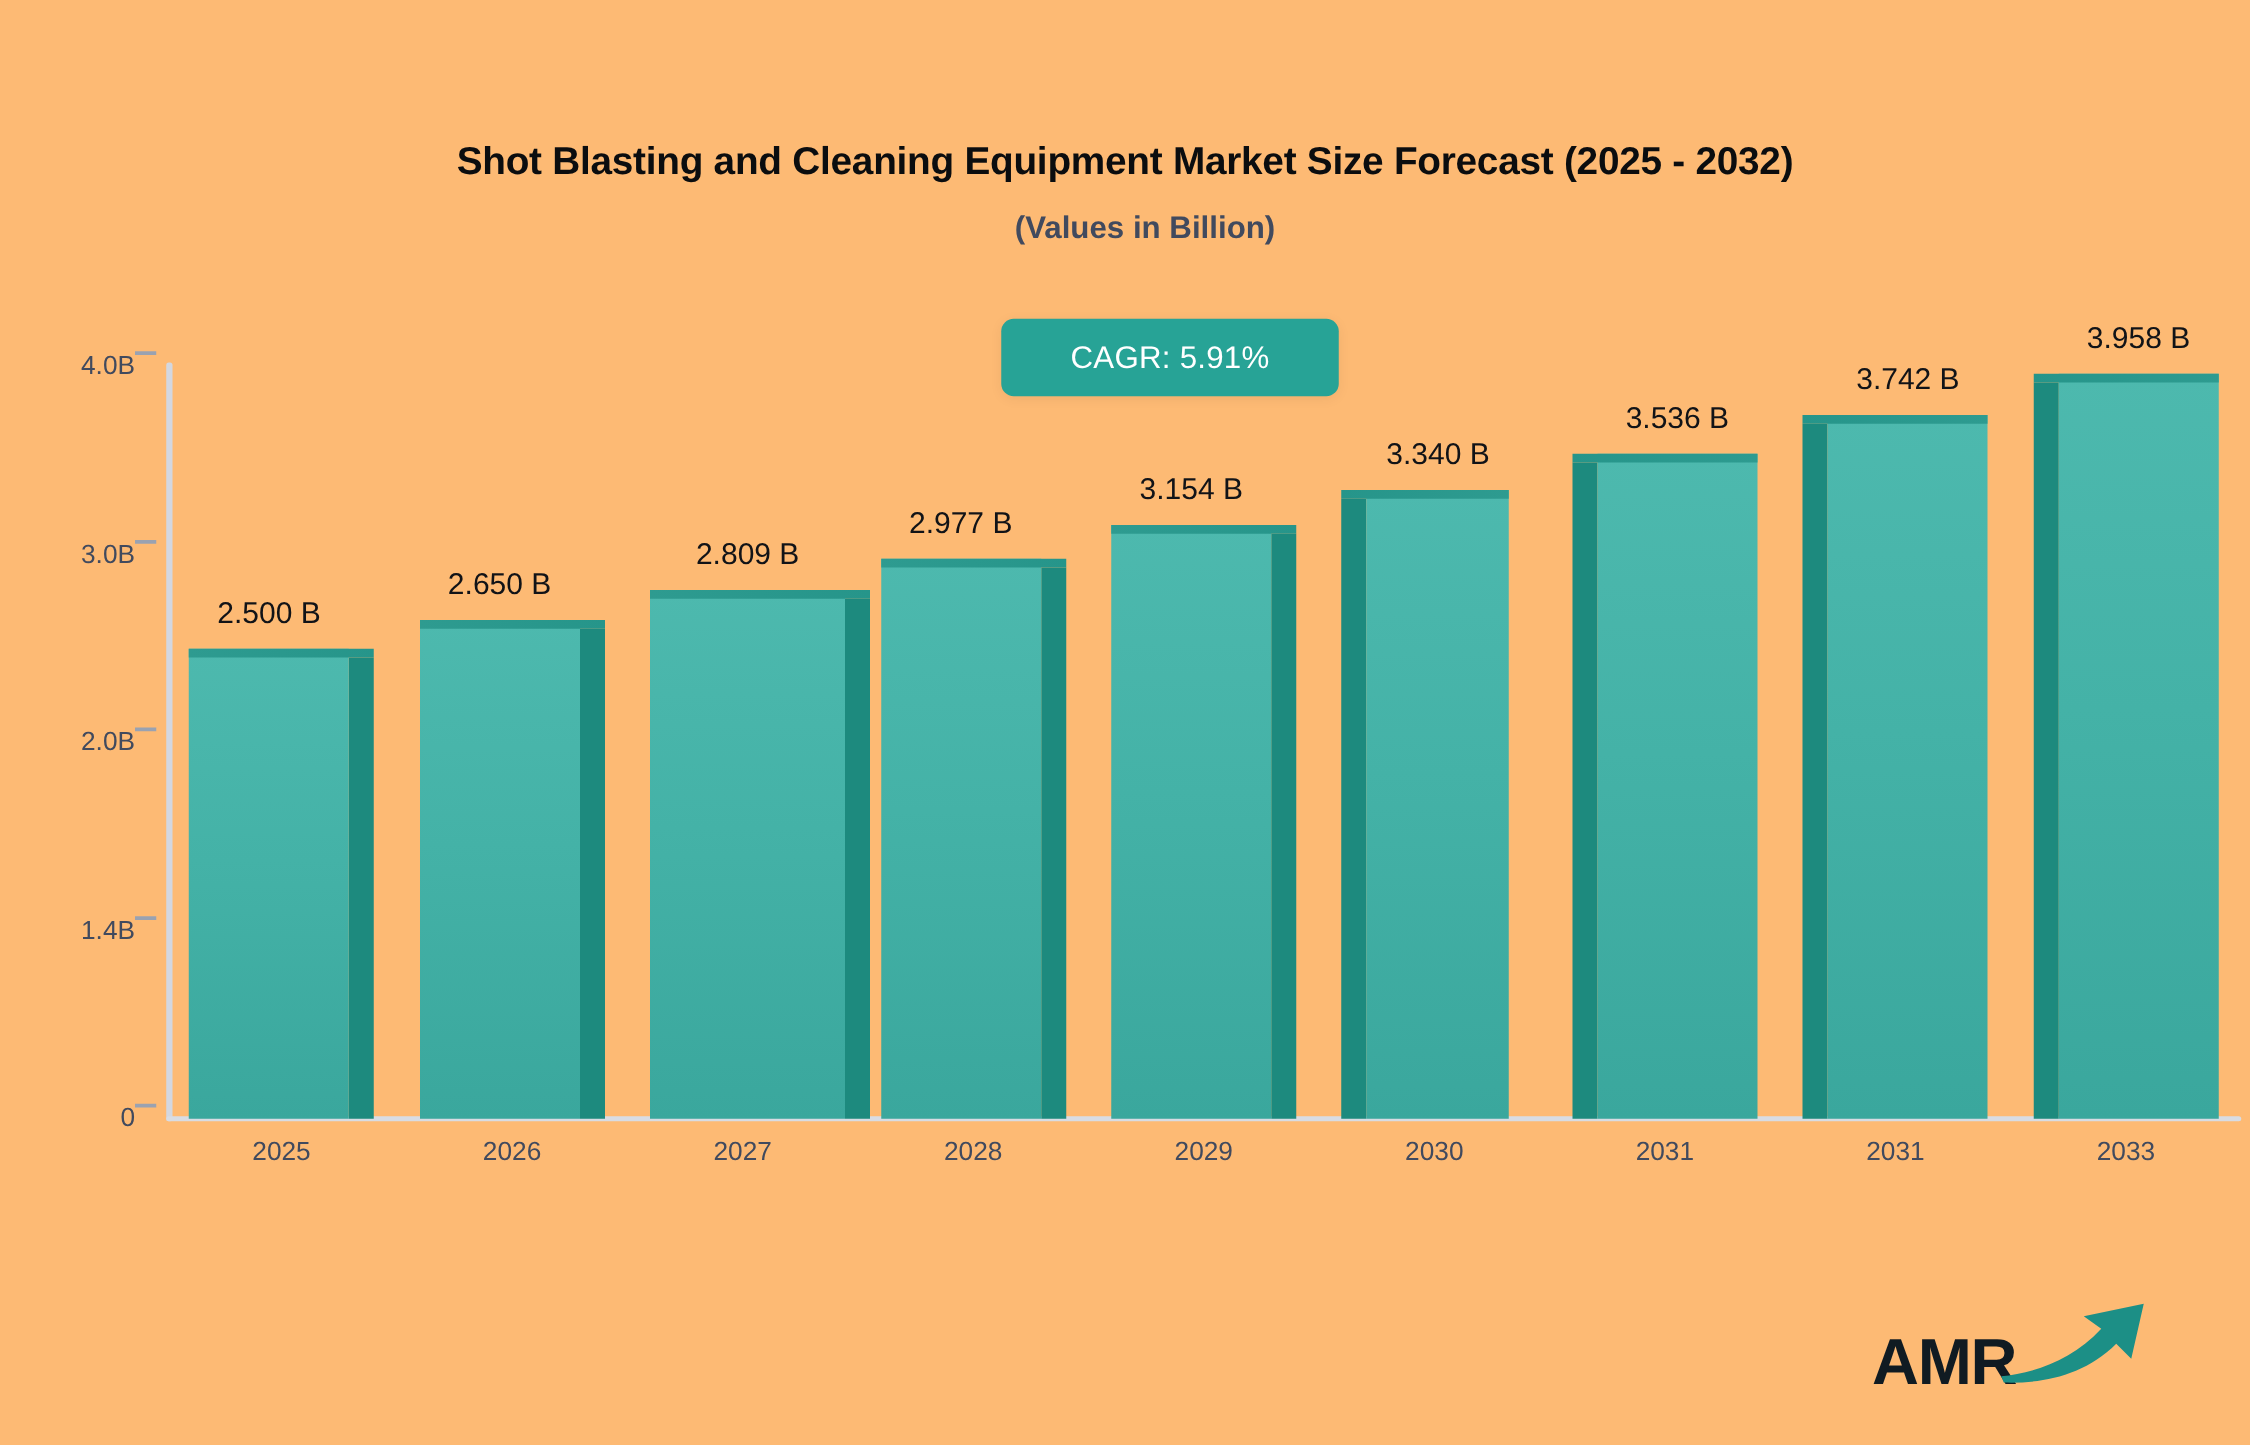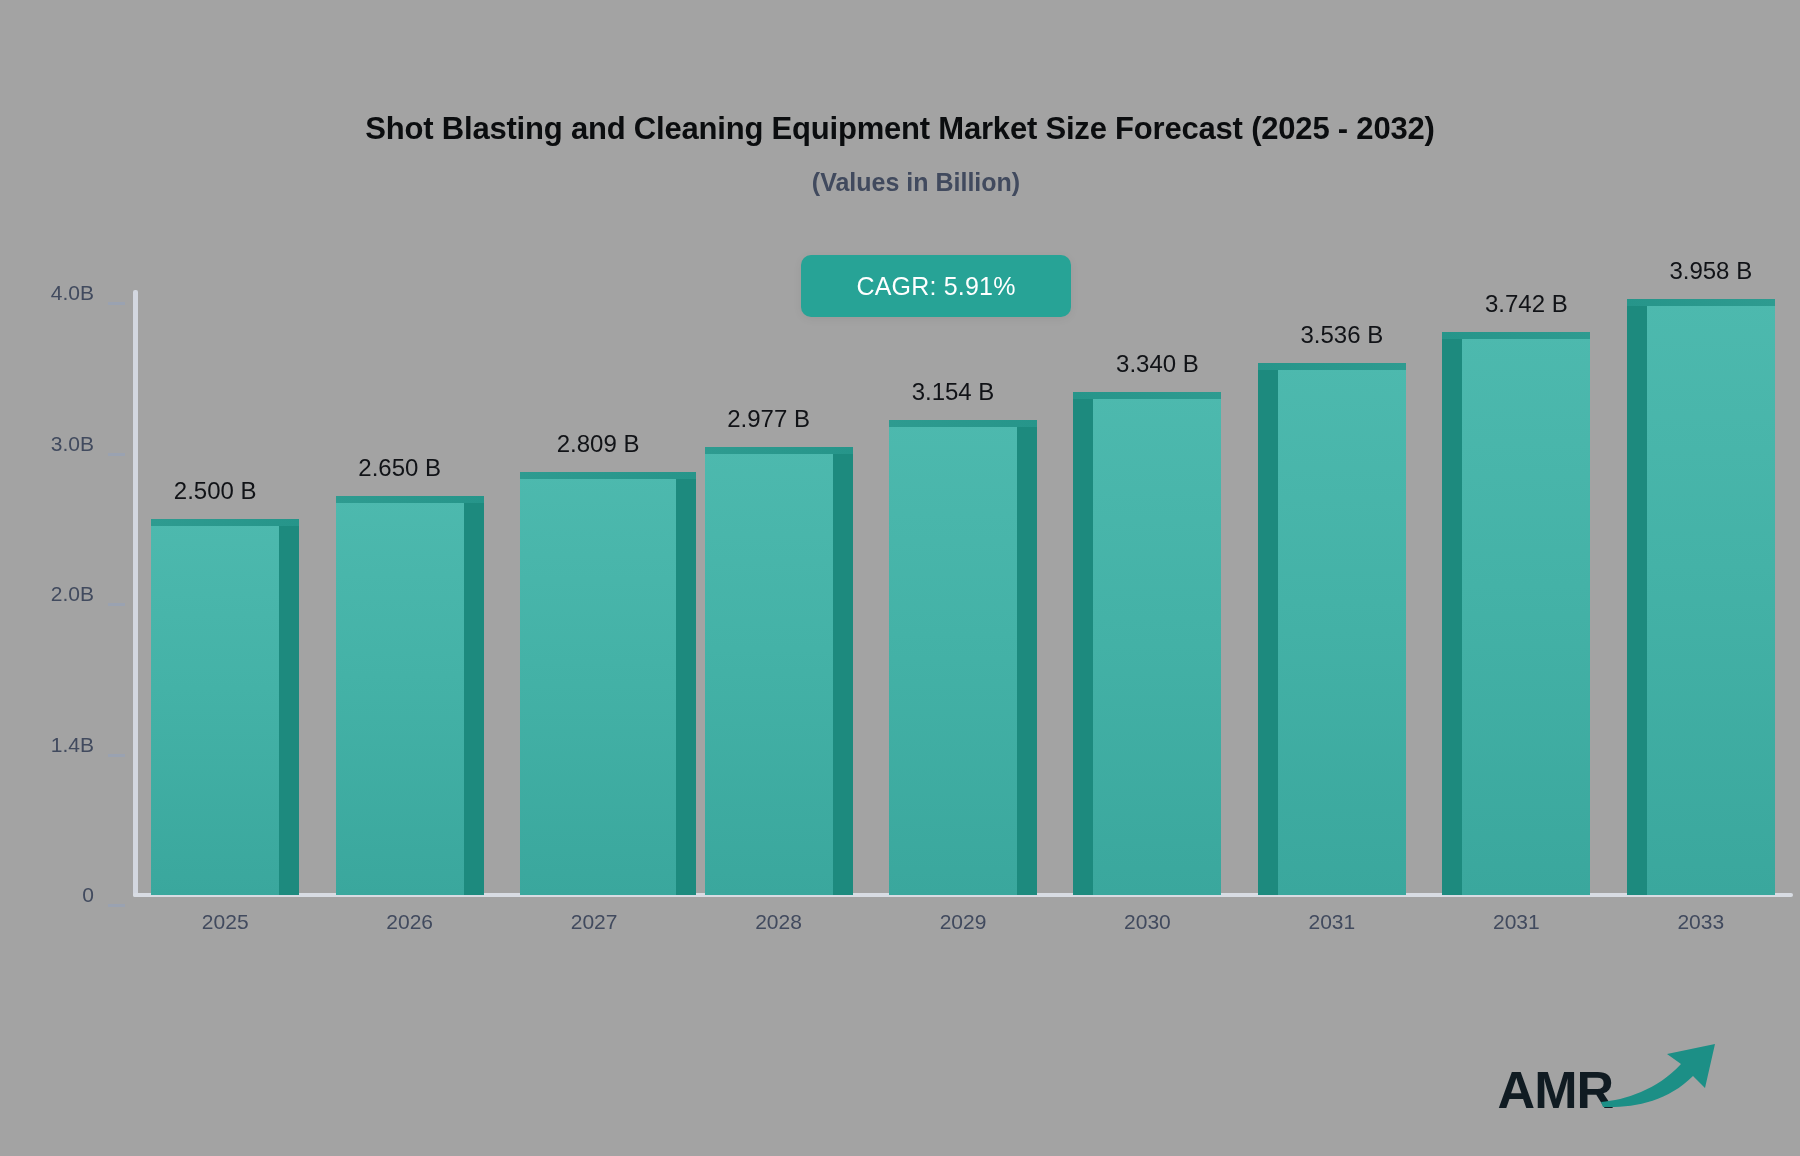--- a/index.html
+++ b/index.html
@@ -10,21 +10,21 @@
   body {
     width: 1800px; height: 1156px;
     font-family: "Liberation Sans", sans-serif;
     position: relative;
     overflow: hidden;
   }
 
   #chart-root {
     position: absolute;
     inset: 0;
-    background: #a3a3a3;
+    background: #fdba74;
   }
 
   
   .title-block {
     position: absolute;
     left: 0; right: 0; top: 110px;
     text-align: center;
   }
   .chart-title {
     font-size: 31px;
@@ -88,23 +88,22 @@
     background: #d8dce3;
     border-radius: 2px;
   }
 
   .y-tick {
     position: absolute;
     left: 0;
     width: 133px;
     height: 24px;
     display: flex;
-    align-items: flex-end;
+    align-items: flex-start;
     justify-content: flex-end;
-    gap: 14px;
     padding-right: 8px;
   }
   .y-tick .tick-label {
     font-size: 21px;
     color: #414a5e;
     white-space: nowrap;
   }
   .y-tick .tick-mark {
     display: block;
     width: 17px;
@@ -269,21 +268,21 @@
         </div>
         <div class="bar-group" style="left: 756px; width: 128px;">
           <div class="bar-3d" style="width: 128px; height: 474.677px;">
             <div class="bar-side right" style="height: 467.677px;"></div>
             <div class="bar-face" style="height: 474.677px;"></div>
             <div class="bar-top right" style="bottom: 467.677px;"></div>
             <div class="bar-value">3.154 B</div>
           </div>
         </div>
         <div class="bar-group" style="left: 960.444px; width: 128px;">
-          <div class="bar-3d" style="width: 128px; height: 502.67px;">
+          <div class="bar-3d" style="width: 114px; height: 502.67px;">
             <div class="bar-side left" style="height: 495.67px;"></div>
             <div class="bar-face" style="height: 502.67px;"></div>
             <div class="bar-top left" style="bottom: 495.67px;"></div>
             <div class="bar-value">3.340 B</div>
           </div>
         </div>
         <div class="bar-group" style="left: 1144.89px; width: 128px;">
           <div class="bar-3d" style="width: 128px; height: 532.168px;">
             <div class="bar-side left" style="height: 525.168px;"></div>
             <div class="bar-face" style="height: 532.168px;"></div>

